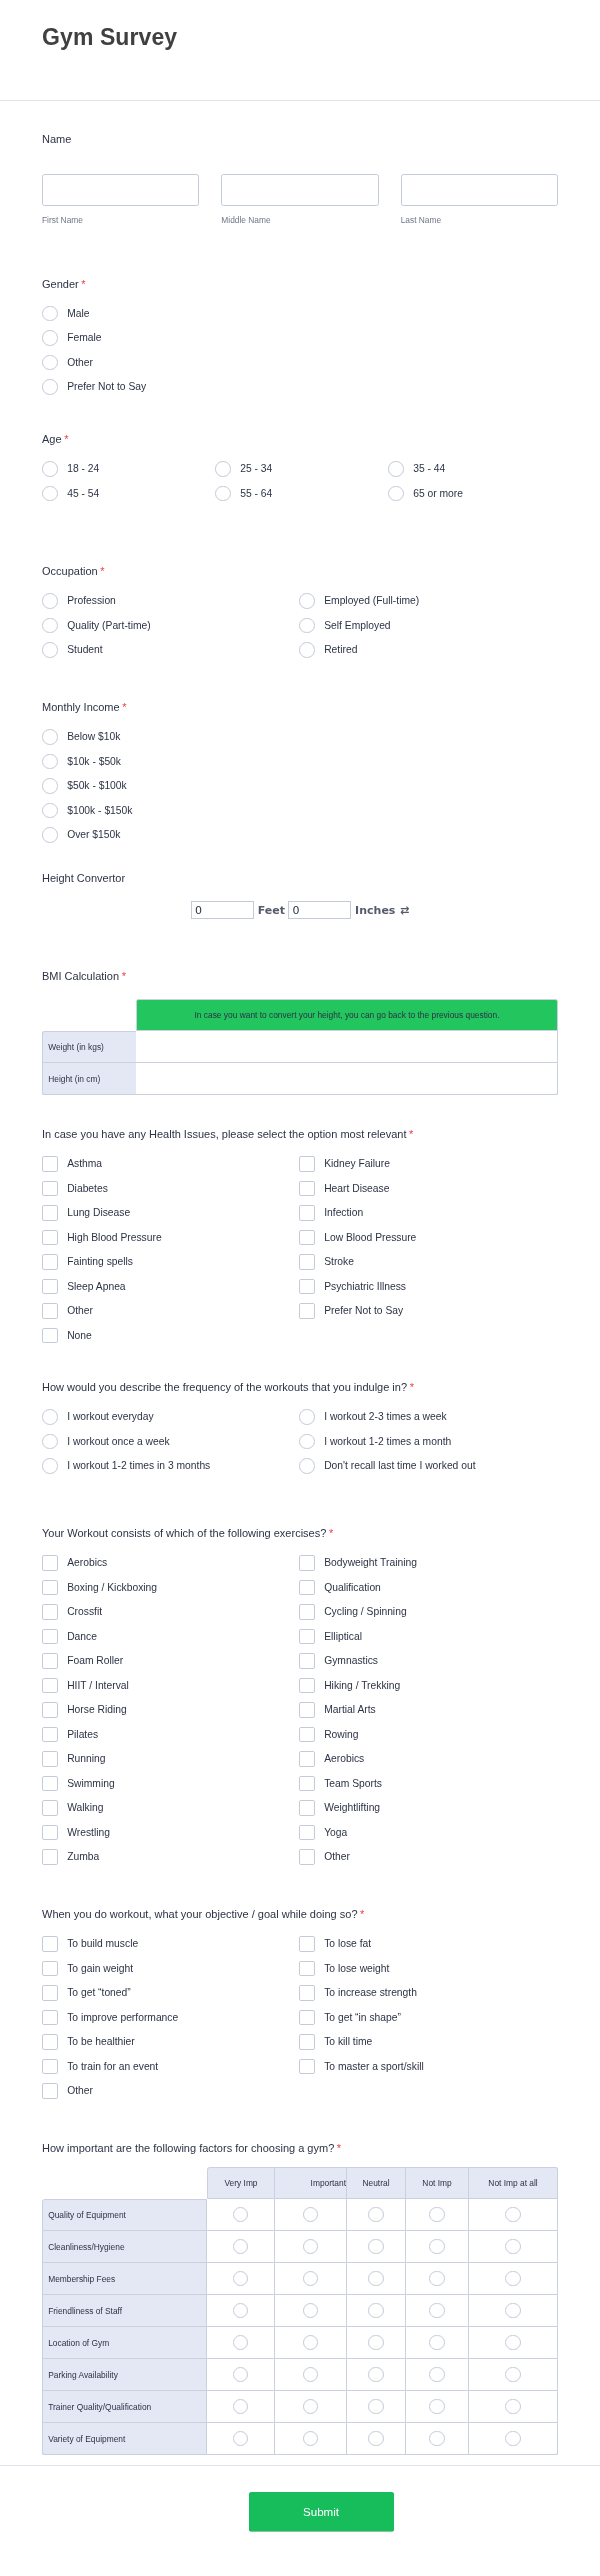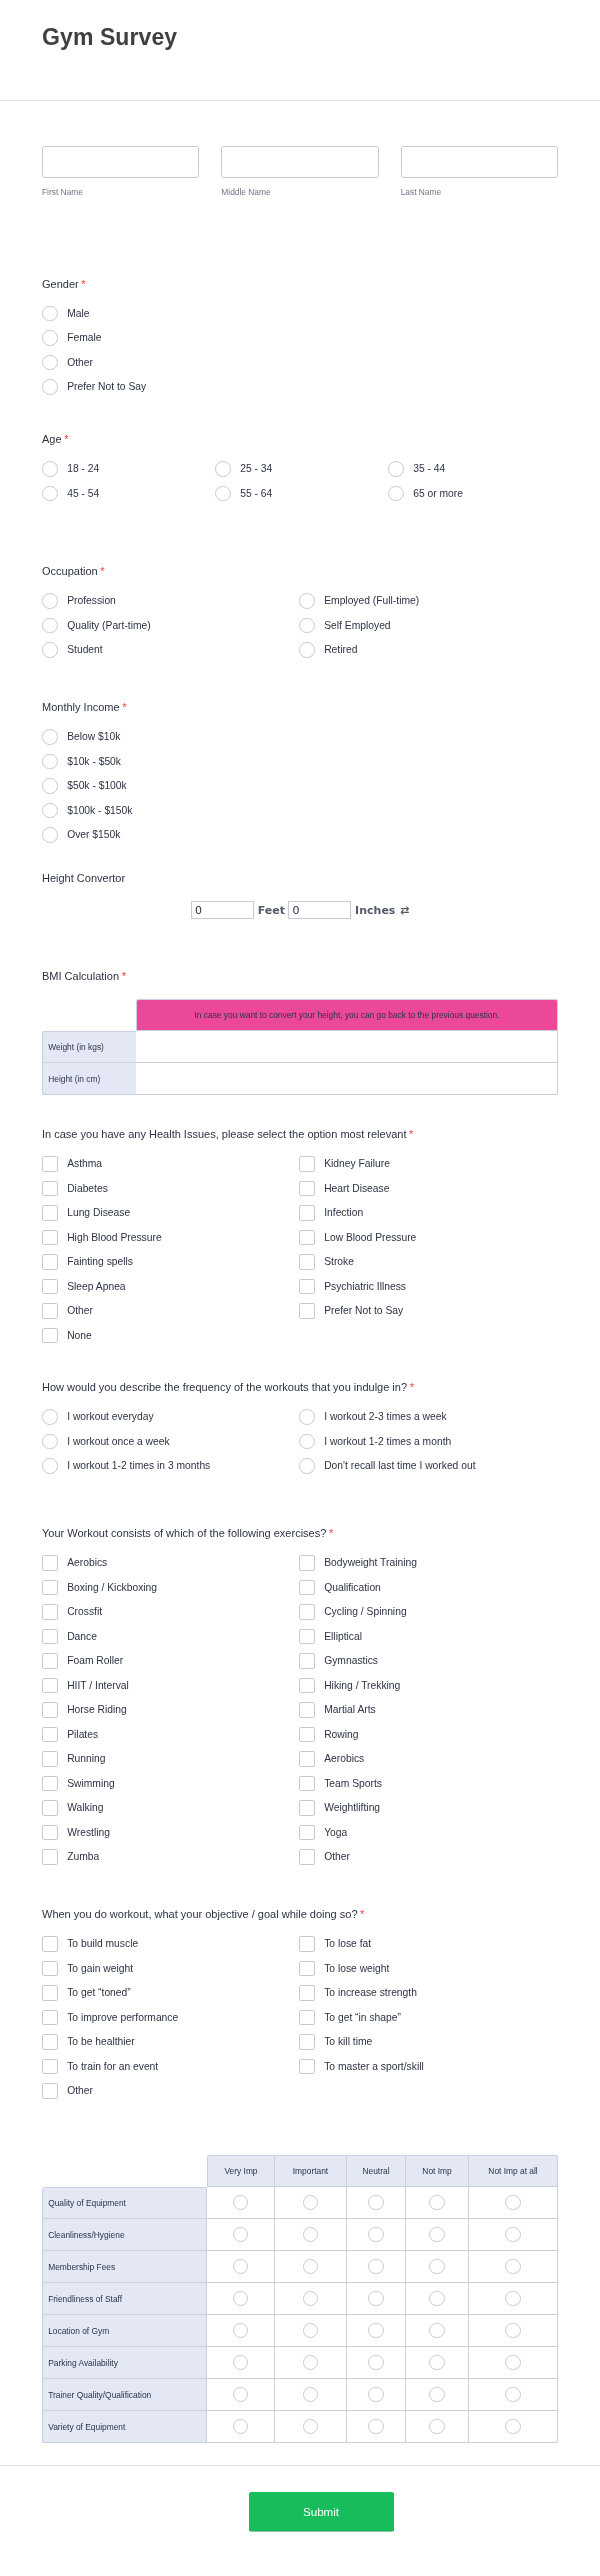--- a/index.html
+++ b/index.html
@@ -9,21 +9,21 @@
     .header { height: 101px; border-bottom: 0.6px solid #dfe3ec; position: relative; }
     .header h1 { position: absolute; left: 42px; top: 24px; font-size: 23px; font-weight: 700; color: #404040; letter-spacing: 0.1px; }
 
     .form { padding: 0 42px; }
     .q { position: relative; }
     .q-label { font-size: 11px; color: #2c3345; display: block; }
     .req { color: #f23a3c; margin-left: 2.6px; }
 
     
     .name-q { padding-top: 32px; height: 152px; }
-    .name-row { display: flex; gap: 22px; margin-top: 13px; }
+    .name-row { display: flex; gap: 22px; margin-top: 29px; }
     .name-col { flex: 1; }
     .name-col input { width: 100%; height: 32px; border: 0.6px solid #c3cad8; border-radius: 2.6px; background: #fff; }
     .sub-label { font-size: 8.4px; color: #6f7687; margin-top: 9px; display: block; }
 
     .opts { margin-top: 11.6px; }
     .opt { display: flex; align-items: center; height: 24.5px; font-size: 10.3px; color: #2c3345; }
     .radio { width: 15.5px; height: 15.5px; border: 1px solid #c3cad8; border-radius: 50%; margin-right: 9.7px; flex: 0 0 auto; background:#fff; }
     .check { width: 15.5px; height: 15.5px; border: 1px solid #c3cad8; border-radius: 1.9px; margin-right: 9.7px; flex: 0 0 auto; background:#fff; }
 
     .grid2 { display: grid; grid-template-columns: 257px 258px; }
@@ -36,21 +36,21 @@
 
     .height-q { padding-top: 26px; height: 97px; }
     .hc-row { display: flex; align-items: center; justify-content: center; margin-top: 17px; font-family: "DejaVu Sans", sans-serif; }
     .hc-row input { width: 63px; height: 18px; border: 0.6px solid #c3cad8; font-size: 11px; padding-left: 3.2px; color: #2c3345; font-family: "DejaVu Sans", sans-serif; }
     .hc-unit { font-weight: 700; font-size: 11px; color: #555b6b; margin: 0 3.2px 0 3.9px; }
     .hc-icon { font-size: 11px; color: #555b6b; margin-left: 1.3px; font-weight: 700; }
 
     .bmi-q { padding-top: 27px; height: 158px; }
     .bmi-table { margin-top: 17px; width: 516px; border-collapse: separate; border-spacing: 0; }
     .bmi-table td, .bmi-table th { font-size: 8.4px; font-weight: 400; color: #2c3345; }
-    .bmi-head { background: #ec4899; height: 32px; border: 0.6px solid #c9d0de; border-radius: 2.6px 2.6px 0 0; text-align: center; }
+    .bmi-head { background: #22c55e; height: 32px; border: 0.6px solid #c9d0de; border-radius: 2.6px 2.6px 0 0; text-align: center; }
     .bmi-rowlabel { background: #e3e8f4; width: 94px; height: 32px; padding-left: 5.2px; border-left: 0.6px solid #c9d0de; border-bottom: 0.6px solid #c9d0de; text-align: left; }
     .bmi-row-first .bmi-rowlabel { border-top: 0.6px solid #c9d0de; border-top-left-radius: 2.6px; margin-top: 43px; }
     .bmi-row-last .bmi-rowlabel { border-bottom-left-radius: 2.6px; }
     .bmi-cell { height: 32px; border-right: 0.6px solid #c9d0de; border-bottom: 0.6px solid #c9d0de; background: #fff; }
     .bmi-cell input { width: 100%; height: 31px; border: none; background: transparent; }
 
     .health-q { padding-top: 27px; height: 258px; }
     .freq-q { padding-top: 22px; height: 145px; }
     .exercise-q { padding-top: 23px; height: 381px; }
     .goal-q { padding-top: 23px; height: 239px; }
@@ -75,20 +75,21 @@
 </head>
 <body>
 
 <div class="header">
   <h1>Gym Survey</h1>
 </div>
 
 <div class="form">
 
   <div class="q name-q">
+    <span class="q-label">Name</span>
     <div class="name-row">
       <div class="name-col">
         <input type="text" value="" style="">
         <span class="sub-label">First Name</span>
       </div>
       <div class="name-col">
         <input type="text" value="" style="">
         <span class="sub-label">Middle Name</span>
       </div>
       <div class="name-col">
@@ -495,26 +496,27 @@
           <span>To master a sport/skill</span>
         </label>
       <label class="opt">
           <span class="check"></span>
           <span>Other</span>
         </label>
     </div>
   </div>
 
   <div class="q matrix-q">
+    <span class="q-label"><span>How important are the following factors for choosing a gym?</span><span class="req">*</span></span>
     <table class="matrix">
       <tbody>
           <tr>
         <th class="blank"></th>
         <th class="first-col" style="width:68px;">Very Imp</th>
-        <th style="width:72px;">Important</th>
+        <th style="width:72px;text-align:right;">Important</th>
         <th style="width:59px;">Neutral</th>
         <th style="width:63px;">Not Imp</th>
         <th class="last-col">Not Imp at all</th>
       </tr>
       <tr class="r0">
         <td class="row-label">Quality of Equipment</td>
         <td class="cell"><span class="radio"></span></td>
         <td class="cell"><span class="radio"></span></td>
         <td class="cell"><span class="radio"></span></td>
         <td class="cell"><span class="radio"></span></td>

